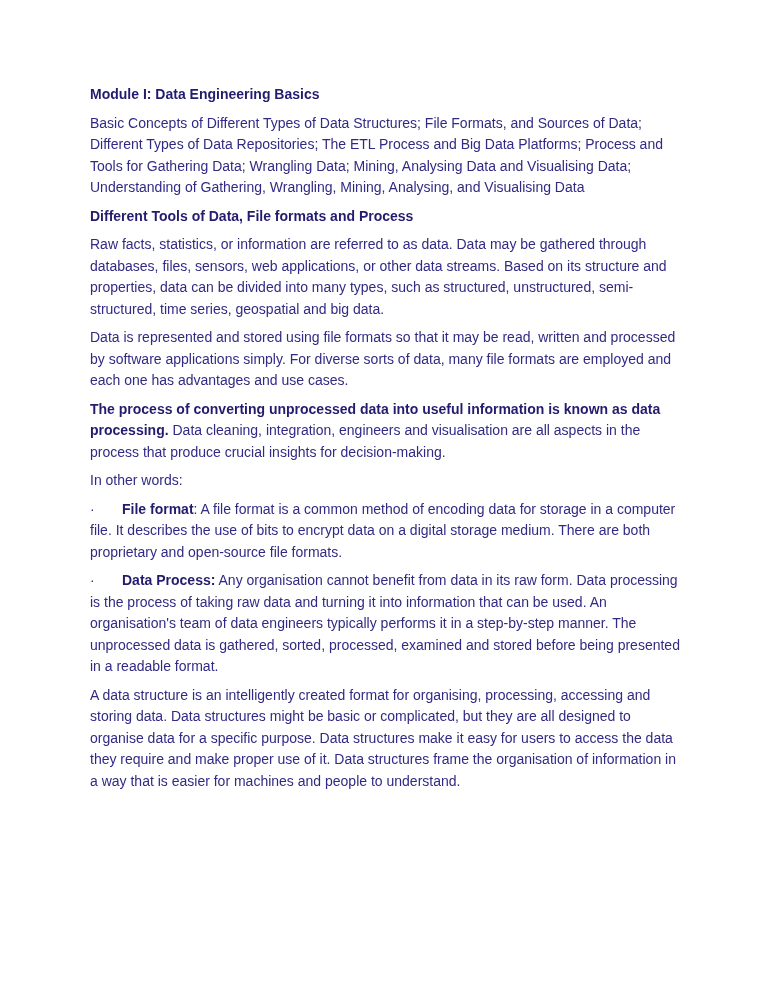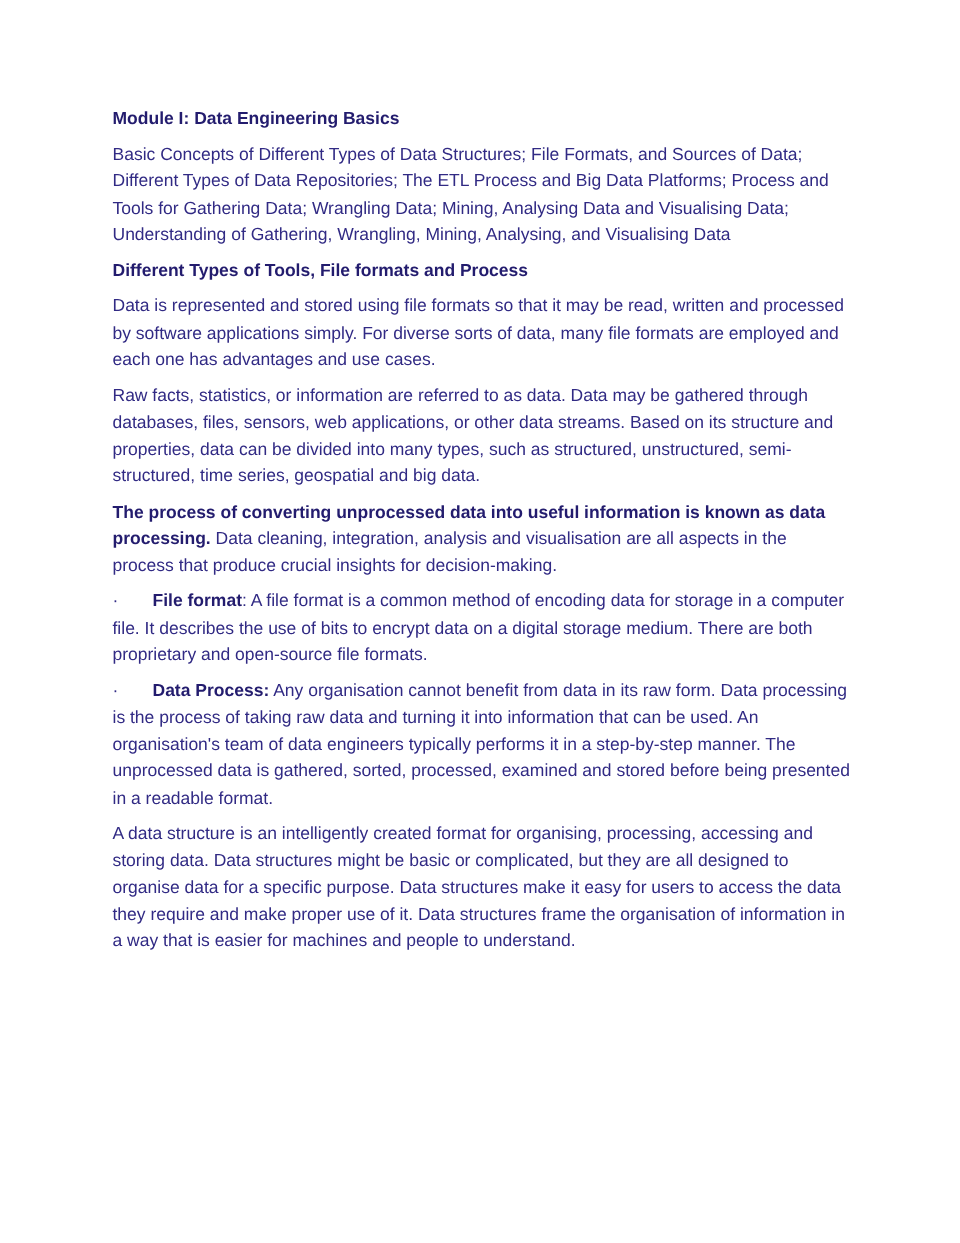--- a/index.html
+++ b/index.html
@@ -55,21 +55,22 @@
     width: 27px;
   }
 </style>
 </head>
 <body>
 
 <div class="page">
   <main class="page-content">
       <h2 class="heading"><span>Module I: Data Engineering Basics</span></h2>
       <p class="paragraph"><span>Basic Concepts of Different Types of Data Structures; File Formats, and Sources of Data; Different Types of Data Repositories; The ETL Process and Big Data Platforms; Process and Tools for Gathering Data; Wrangling Data; Mining, Analysing Data and Visualising Data; Understanding of Gathering, Wrangling, Mining, Analysing, and Visualising Data</span></p>
-      <h2 class="heading"><span>Different Types of Tools, File formats and Process</span></h2>
+      <h2 class="heading"><span>Different Tools of Data, File formats and Process</span></h2>
+      <p class="paragraph"><span>Raw facts, statistics, or information are referred to as data. Data may be gathered through databases, files, sensors, web applications, or other data streams. Based on its structure and properties, data can be divided into many types, such as structured, unstructured, semi-structured, time series, geospatial and big data.</span></p>
       <p class="paragraph"><span>Data is represented and stored using file formats so that it may be read, written and processed by software applications simply. For diverse sorts of data, many file formats are employed and each one has advantages and use cases.</span></p>
-      <p class="paragraph"><span>Raw facts, statistics, or information are referred to as data. Data may be gathered through databases, files, sensors, web applications, or other data streams. Based on its structure and properties, data can be divided into many types, such as structured, unstructured, semi-structured, time series, geospatial and big data.</span></p>
-      <p class="paragraph"><strong>The process of converting unprocessed data into useful information is known as data processing.</strong><span> Data cleaning, integration, analysis and visualisation are all aspects in the process that produce crucial insights for decision-making.</span></p>
+      <p class="paragraph"><strong>The process of converting unprocessed data into useful information is known as data processing.</strong><span> Data cleaning, integration, engineers and visualisation are all aspects in the process that produce crucial insights for decision-making.</span></p>
+      <p class="paragraph"><span>In other words:</span></p>
       <p class="bullet"><span class="dot">·</span><span class="tab"></span><strong>File format</strong><span>: A file format is a common method of encoding data for storage in a computer file. It describes the use of bits to encrypt data on a digital storage medium. There are both proprietary and open-source file formats.</span></p>
       <p class="bullet"><span class="dot">·</span><span class="tab"></span><strong>Data Process:</strong><span> Any organisation cannot benefit from data in its raw form. Data processing is the process of taking raw data and turning it into information that can be used. An organisation's team of data engineers typically performs it in a step-by-step manner. The unprocessed data is gathered, sorted, processed, examined and stored before being presented in a readable format.</span></p>
       <p class="paragraph"><span>A data structure is an intelligently created format for organising, processing, accessing and storing data. Data structures might be basic or complicated, but they are all designed to organise data for a specific purpose. Data structures make it easy for users to access the data they require and make proper use of it. Data structures frame the organisation of information in a way that is easier for machines and people to understand.</span></p>
     </main>
 </div>
 
 </body></html>

